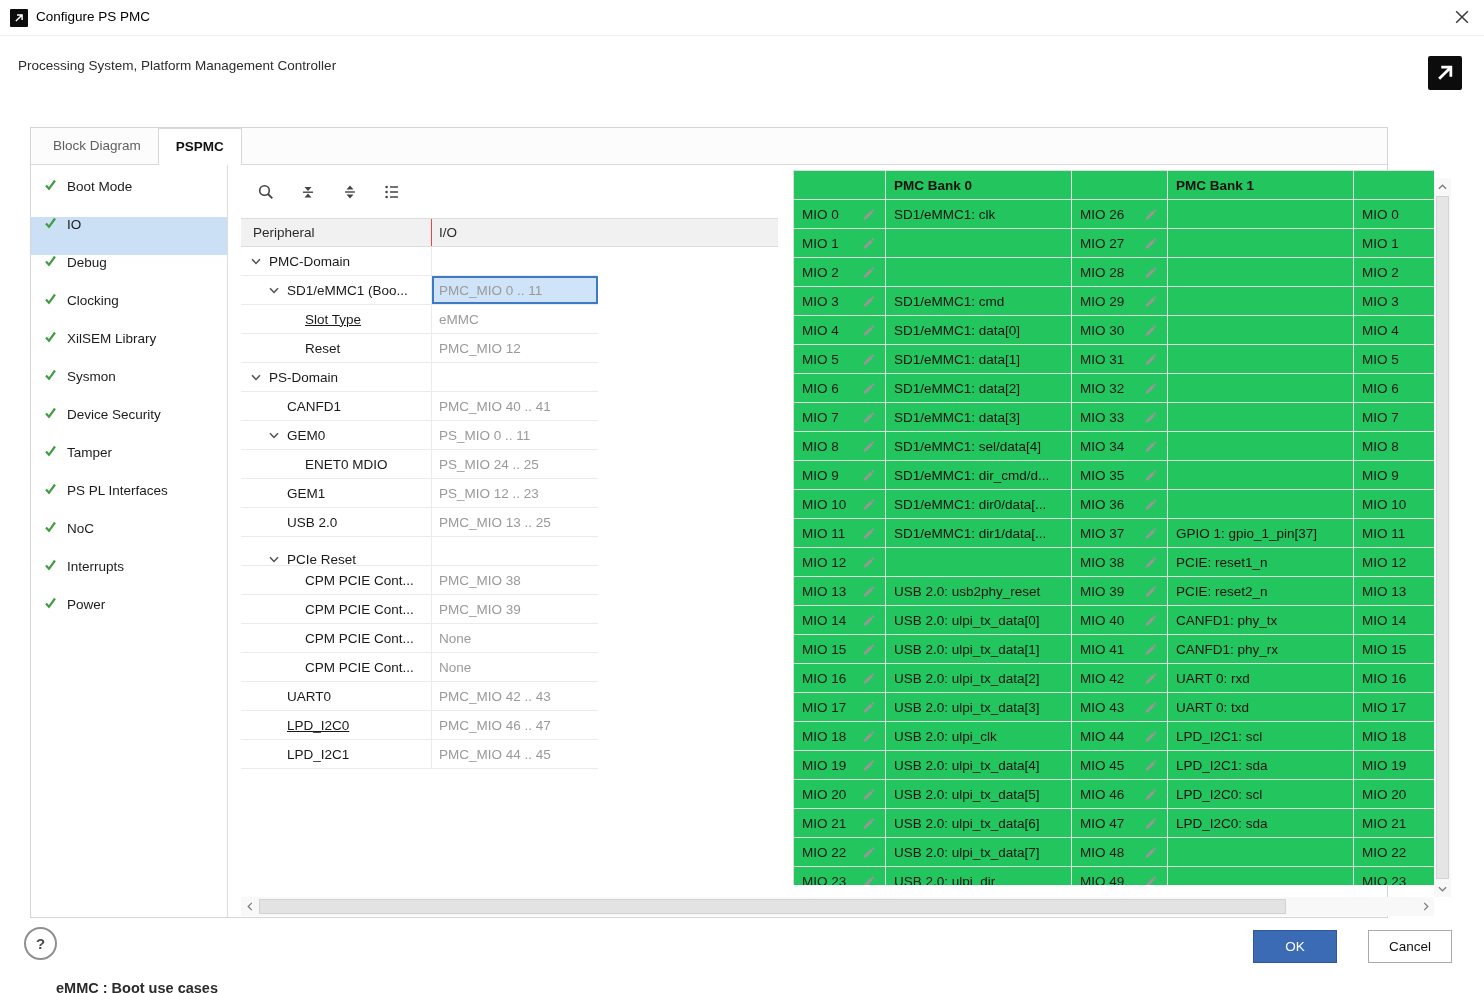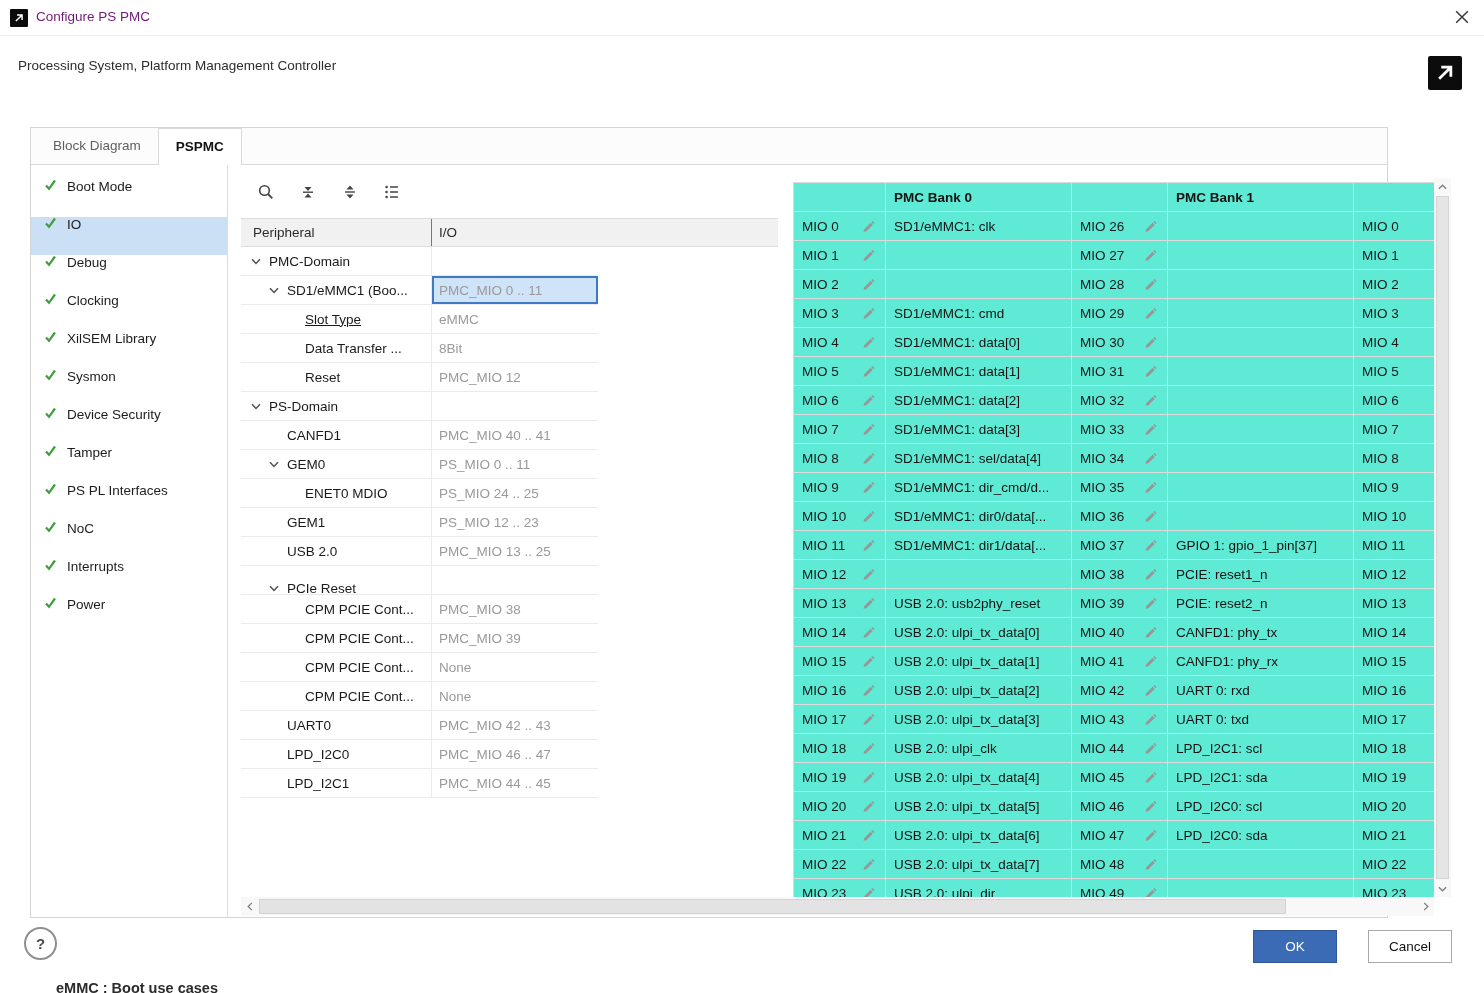--- a/index.html
+++ b/index.html
@@ -2,21 +2,21 @@
 <html><head>
 <meta charset="utf-8">
 <style>
   *{box-sizing:border-box;margin:0;padding:0}
   html,body{width:1484px;height:993px;overflow:hidden;background:#fff;
     font-family:"Liberation Sans",sans-serif;font-size:13.5px;color:#1a1a1a}
 
   
   .titlebar{position:absolute;left:0;top:0;width:1484px;height:36px;background:#fff;border-bottom:1px solid #efefef}
   .app-icon{position:absolute;left:10px;top:9px;width:18px;height:18px}
-  .win-title{position:absolute;left:36px;top:9px;color:#701a75}
+  .win-title{position:absolute;left:36px;top:9px;color:#000000}
   .close-btn{position:absolute;right:13px;top:10px;width:16px;height:16px;cursor:pointer}
 
   .subtitle{position:absolute;left:18px;top:58px;color:#2d2d2d}
   .brand{position:absolute;left:1428px;top:56px;width:34px;height:34px}
 
   
   .dialog{position:absolute;left:30px;top:127px;width:1358px;height:791px;border:1px solid #d5d5d5;background:#fff}
   .tabstrip{position:absolute;left:0;top:0;width:100%;height:37px;background:#fcfcfc;border-bottom:1px solid #d9d9d9;display:flex;padding-left:5px}
   .tab{height:37px;line-height:36px;padding:0 17px;color:#5f5f5f;cursor:pointer}
   .tab.active{background:#fff;border:1px solid #d9d9d9;border-bottom:none;color:#111;font-weight:bold;margin-bottom:-1px;height:38px}
@@ -37,21 +37,21 @@
   .th-io{width:347px;padding-left:7px;line-height:27px;border-left:1px solid #ef4444}
   .tree-row{height:29px}
   .tree-line{width:357px;height:29px;display:flex;border-bottom:1px solid #ebebeb}
   .t-left{width:190px;display:flex;align-items:center;overflow:hidden;white-space:nowrap}
   .t-tw{width:18px;flex:none;display:flex;align-items:center;justify-content:flex-start}
   .t-label{white-space:nowrap;color:#1a1a1a}
   .t-io{width:167px;border-left:1px solid #ebebeb;color:#9a9a9a;display:flex;align-items:center;padding-left:7px;white-space:nowrap;overflow:hidden}
   .t-io.sel{background:#cfe4f8;box-shadow:inset 0 0 0 2px #3d79c4}
 
   
-  .mio-panel{position:absolute;left:762px;top:54px;width:641px;height:715px;overflow:hidden;border-left:1px solid #dcdcdc;border-top:1px solid #dcdcdc;background:#5eead4}
+  .mio-panel{position:absolute;left:762px;top:42px;width:641px;height:715px;overflow:hidden;border-left:1px solid #dcdcdc;border-top:1px solid #dcdcdc;background:#22c55e}
   .mio-header{display:flex;height:29px;border-bottom:1px solid #dcdcdc;font-weight:bold;color:#111}
   .mh{height:100%;border-right:1px solid #dcdcdc;display:flex;align-items:center;padding-left:8px}
   .mio-row{display:flex;height:29px;border-bottom:1px solid #dcdcdc}
   .m-mio{display:flex;align-items:center;justify-content:space-between;padding:0 10px 0 8px;border-right:1px solid #dcdcdc;height:100%}
   .m-val{display:flex;align-items:center;padding-left:8px;border-right:1px solid #dcdcdc;height:100%;white-space:nowrap;overflow:hidden;color:#141414}
   .c1{width:92px}.c2{width:186px}.c3{width:96px}.c4{width:186px}.c5{width:80px;border-right:none}
   .m-pencil{display:flex;align-items:center;cursor:pointer}
 
   
   .vscroll{position:absolute;left:1403px;top:50px;width:17px;height:719px;background:#f8f8f8}
@@ -279,31 +279,20 @@
             </div>
             <div class="t-io">
               <span class="t-io-text">eMMC</span>
             </div>
           </div>
         </div>
         <div class="tree-row">
           <div class="tree-line">
             <div class="t-left" style="padding-left: 46px;">
               <span class="t-tw"></span>
-              <span class="t-label">Data Transfer ...</span>
-            </div>
-            <div class="t-io">
-              <span class="t-io-text">8Bit</span>
-            </div>
-          </div>
-        </div>
-        <div class="tree-row">
-          <div class="tree-line">
-            <div class="t-left" style="padding-left: 46px;">
-              <span class="t-tw"></span>
               <span class="t-label">Reset</span>
             </div>
             <div class="t-io">
               <span class="t-io-text">PMC_MIO 12</span>
             </div>
           </div>
         </div>
         <div class="tree-row">
           <div class="tree-line">
             <div class="t-left" style="padding-left: 10px;">
@@ -443,21 +432,21 @@
               <span class="t-tw"></span>
               <span class="t-label">UART0</span>
             </div>
             <div class="t-io">
               <span class="t-io-text">PMC_MIO 42 .. 43</span>
             </div>
           </div>
         </div>
         <div class="tree-row">
           <div class="tree-line">
-            <div class="t-left" style="padding-left: 28px;">
+            <div class="t-left" style="padding-left: 28px; text-decoration: underline;">
               <span class="t-tw"></span>
               <span class="t-label">LPD_I2C0</span>
             </div>
             <div class="t-io">
               <span class="t-io-text">PMC_MIO 46 .. 47</span>
             </div>
           </div>
         </div>
         <div class="tree-row">
           <div class="tree-line">

